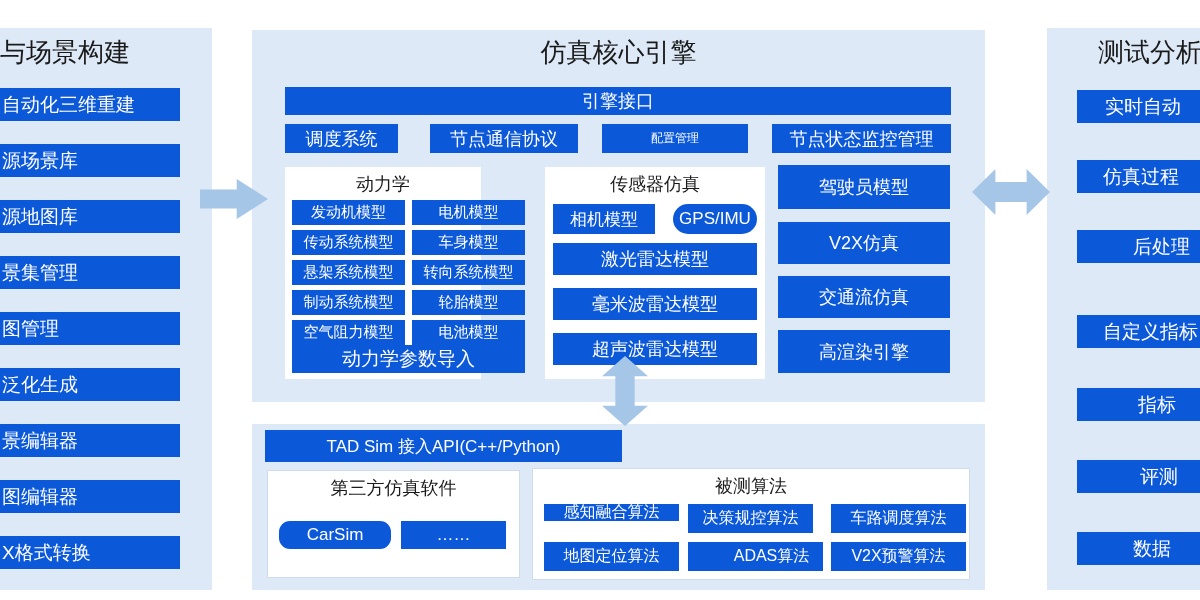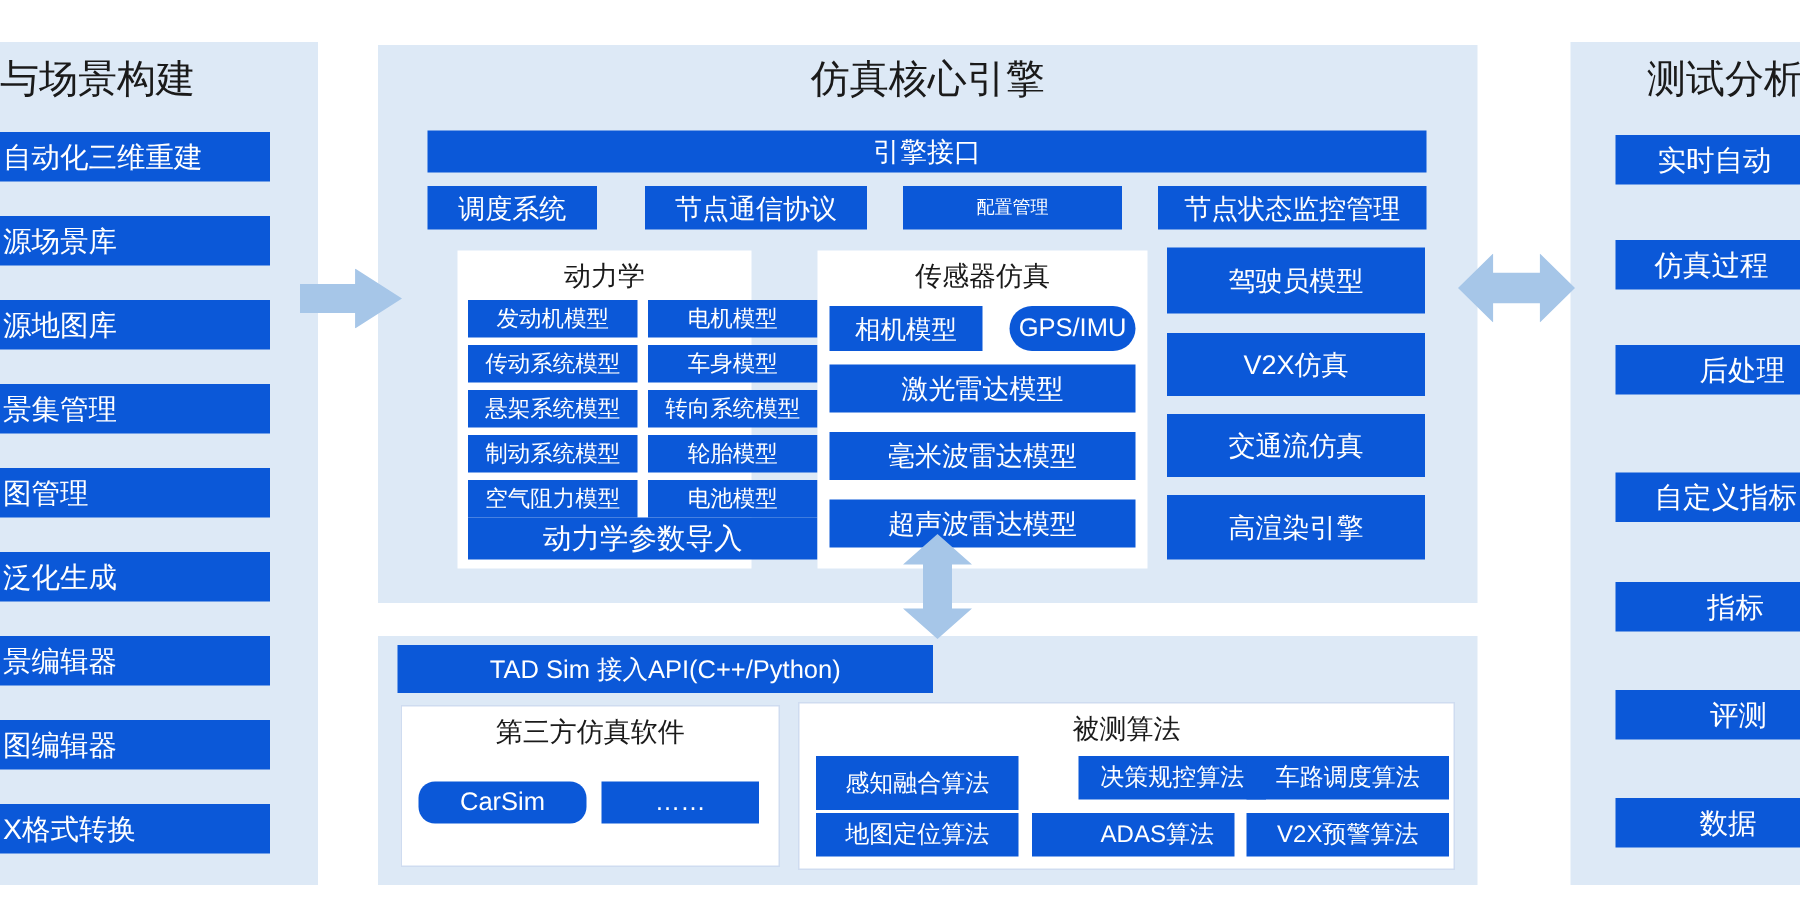--- a/index.html
+++ b/index.html
@@ -57,21 +57,21 @@
   <div class="panel" style="left:252px;top:30px;width:733px;height:372px;">
     <div class="panel-title" style="left:0;top:8px;width:733px;text-align:center;">仿真核心引擎</div>
 
     <div class="bar" style="left:33px;top:57px;width:666px;height:28px;font-size:18px;">引擎接口</div>
 
     <div class="bar" style="left:33px;top:94px;width:113px;height:29px;font-size:18px;">调度系统</div>
     <div class="bar" style="left:178px;top:94px;width:148px;height:29px;font-size:18px;">节点通信协议</div>
     <div class="bar" style="left:350px;top:94px;width:146px;height:29px;font-size:12px;">配置管理</div>
     <div class="bar" style="left:520px;top:94px;width:179px;height:29px;font-size:18px;">节点状态监控管理</div>
 
-    <div class="whitebox" style="left:33px;top:137px;width:196px;height:212px;margin-left:20px;">
+    <div class="whitebox" style="left:33px;top:137px;width:196px;height:212px;">
       <div class="sec-title">动力学</div>
       <div class="dyn-grid">
         <div class="btn">发动机模型</div>
         <div class="btn">电机模型</div>
         <div class="btn">传动系统模型</div>
         <div class="btn">车身模型</div>
         <div class="btn">悬架系统模型</div>
         <div class="btn">转向系统模型</div>
         <div class="btn">制动系统模型</div>
         <div class="btn">轮胎模型</div>
@@ -102,22 +102,22 @@
     <div class="bar" style="left:13px;top:6px;width:357px;height:32px;font-size:17px;">TAD Sim 接入API(C++/Python)</div>
 
     <div class="whitebox bordered" style="left:15px;top:46px;width:253px;height:108px;">
       <div class="sec-title">第三方仿真软件</div>
       <div class="bar" style="left:11px;top:50px;width:112px;height:28px;font-size:17px;border-radius:11px;">CarSim</div>
       <div class="bar" style="left:133px;top:50px;width:105px;height:28px;font-size:17px;">……</div>
     </div>
 
     <div class="whitebox bordered" style="left:280px;top:44px;width:438px;height:112px;">
       <div class="sec-title">被测算法</div>
-      <div class="bar" style="left:11px;top:35px;width:135px;height:36px;font-size:16px;">感知融合算法</div>
-      <div class="bar" style="left:155px;top:35px;width:125px;height:29px;font-size:16px;margin-left:31px;">决策规控算法</div>
+      <div class="bar" style="left:11px;top:35px;width:135px;height:17px;font-size:16px;">感知融合算法</div>
+      <div class="bar" style="left:155px;top:35px;width:125px;height:29px;font-size:16px;">决策规控算法</div>
       <div class="bar" style="left:298px;top:35px;width:135px;height:29px;font-size:16px;">车路调度算法</div>
       <div class="bar" style="left:11px;top:73px;width:135px;height:29px;font-size:16px;">地图定位算法</div>
       <div class="bar" style="left:155px;top:73px;width:135px;height:29px;font-size:16px;padding-left:32px;">ADAS算法</div>
       <div class="bar" style="left:298px;top:73px;width:135px;height:29px;font-size:16px;">V2X预警算法</div>
     </div>
   </div>
 
   <div class="panel" style="left:1047px;top:28px;width:300px;height:562px;">
     <div class="panel-title" style="left:51px;top:10px;">测试分析</div>
     <div class="bar ltext" style="left:30px;top:62px;width:270px;height:33px;font-size:19px;padding-left:28px;">实时自动</div>

